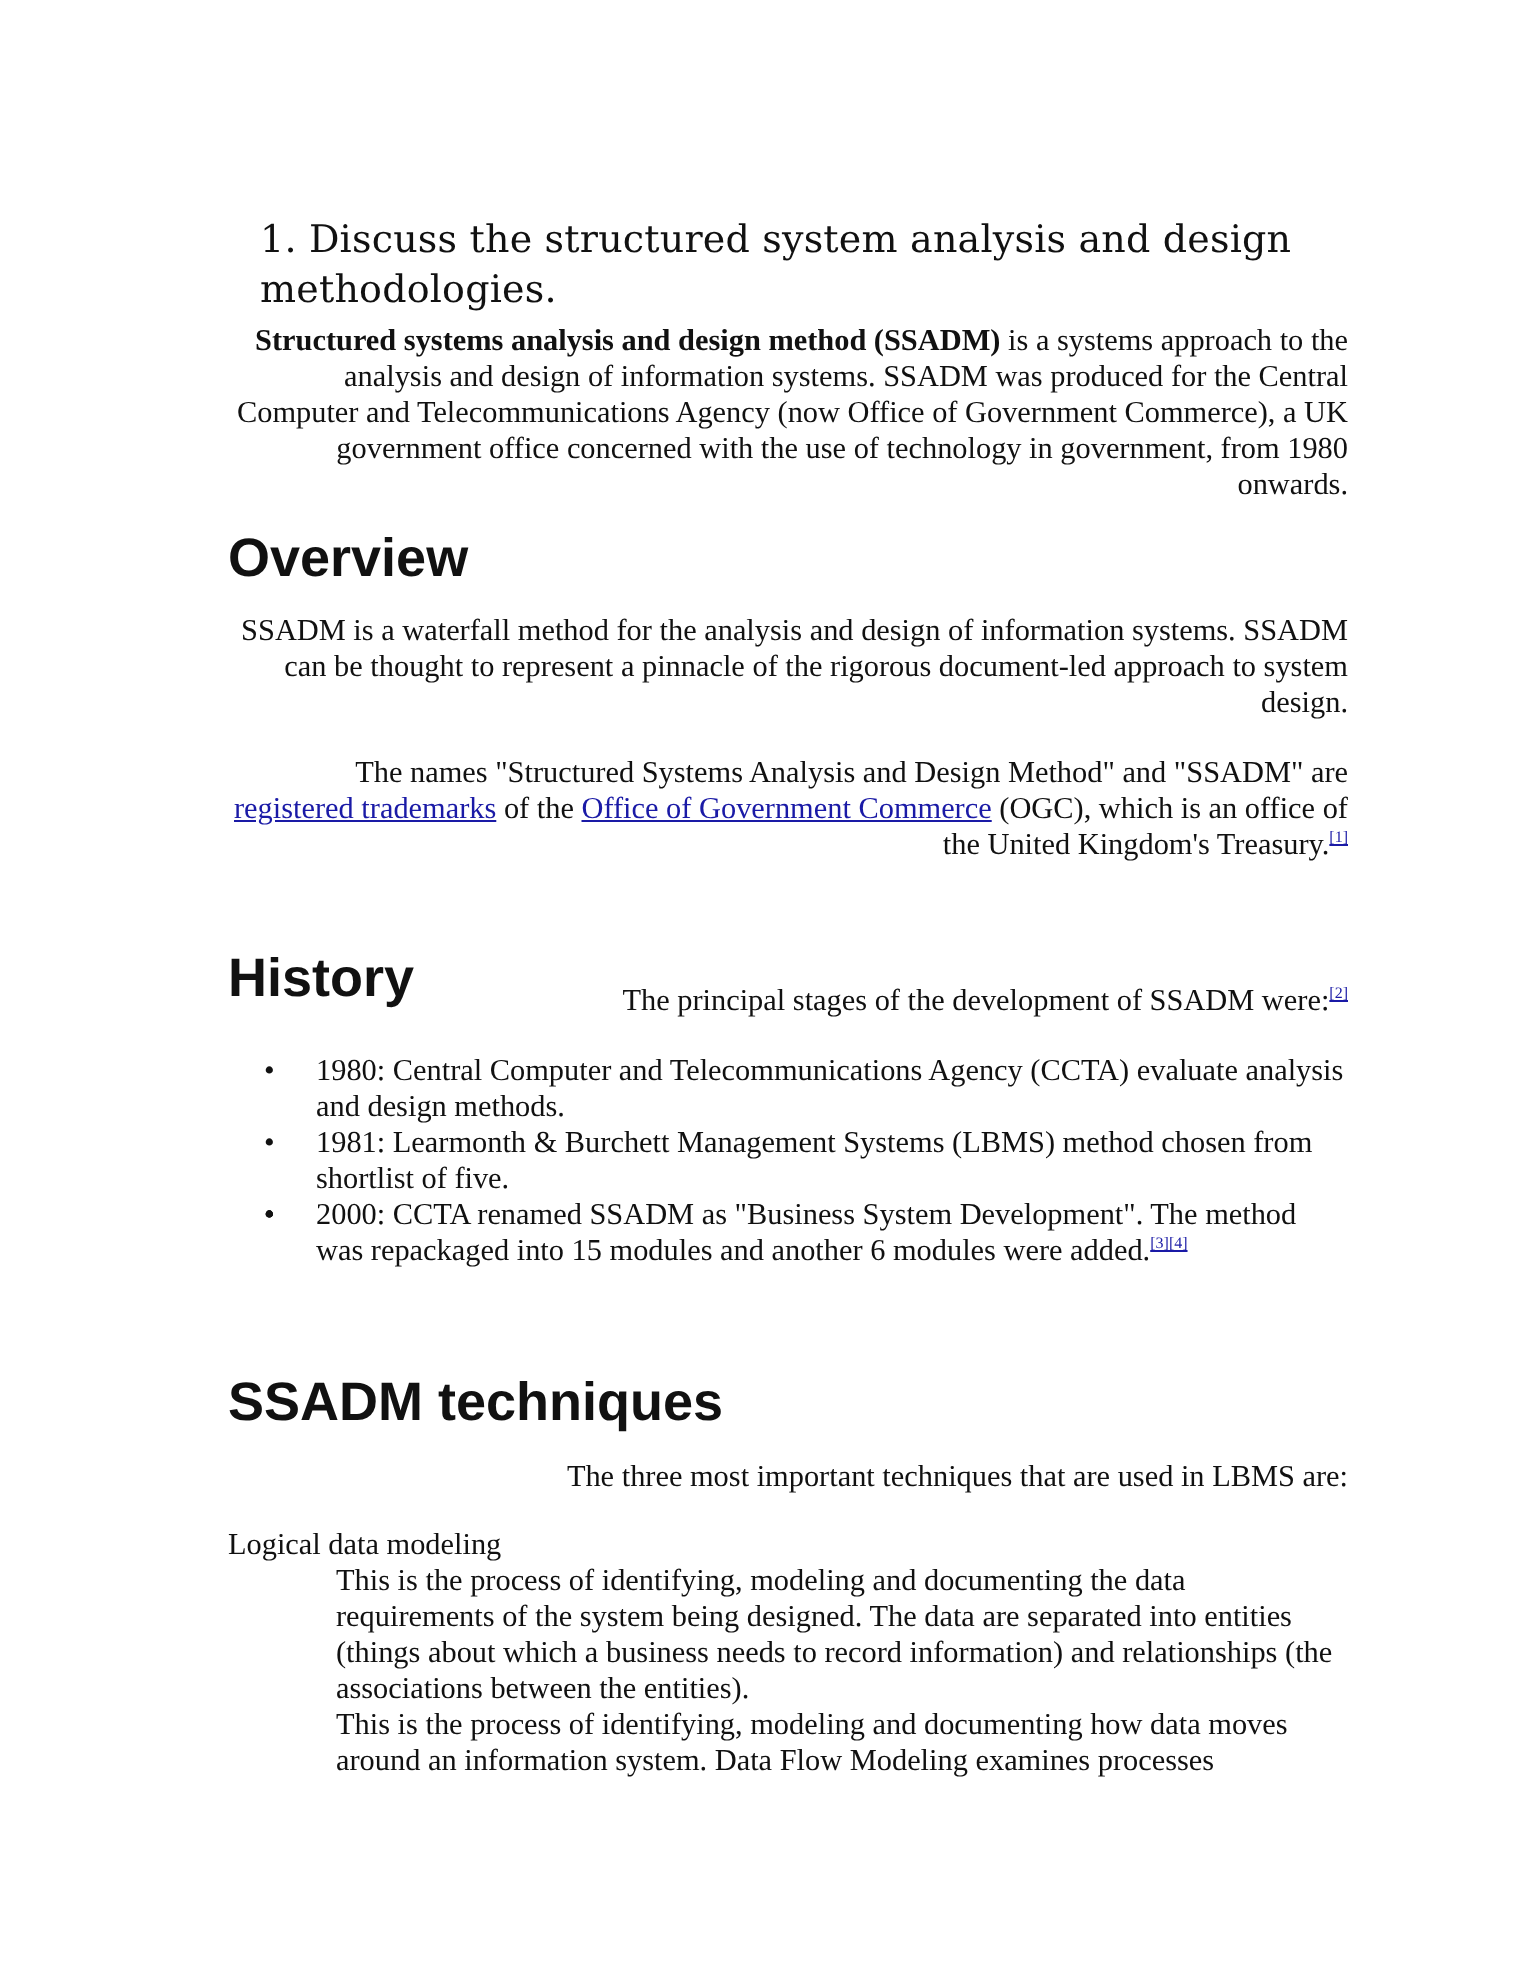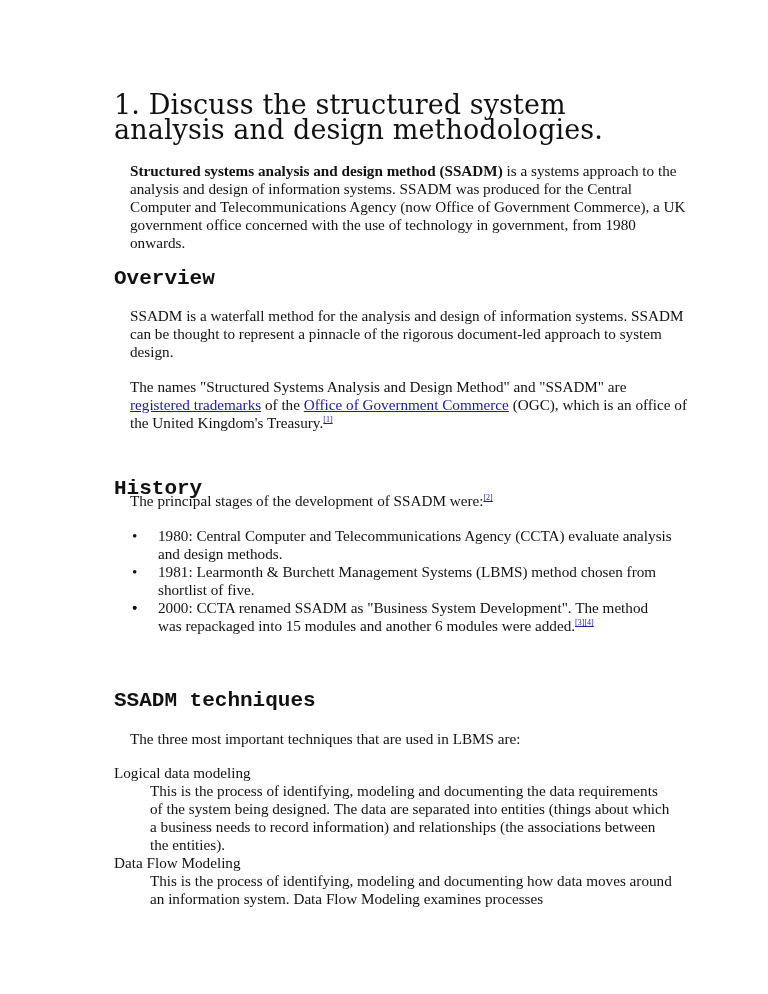--- a/index.html
+++ b/index.html
@@ -1,29 +1,29 @@
 <!DOCTYPE html>
 <html><head>
 <meta charset="utf-8">
 <style>
   html, body { margin:0; padding:0; background:#ffffff; }
   body { width:768px; height:994px; position:relative; overflow:hidden; color:#111; }
   .page { position:absolute; left:114px; top:0; width:550px; font-family:"Liberation Serif", serif; font-size:15.2px; line-height:18px; }
-  .title { position:absolute; top:92px; left:0; width:560px; font-family:"DejaVu Serif", serif; font-size:27px; line-height:25px; font-weight:normal; margin:0; color:#111; letter-spacing:0.1px; }
-  .p { position:absolute; left:16px; width:560px; margin:0; }
-  .h2 { position:absolute; left:0; margin:0; font-family:Liberation Mono, monospace; font-weight:bold; font-size:21px; line-height:26px; color:#111; }
+  .title { position:absolute; top:92px; left:0; width:560px; font-family:"DejaVu Serif", serif; font-size:19px; line-height:25px; font-weight:normal; margin:16px; color:#111; letter-spacing:0.1px; }
+  .p { position:absolute; left:0; width:560px; margin:0;text-align:right; }
+  .h2 { position:absolute; left:0; margin:0; font-family:Liberation Sans, sans-serif; font-weight:bold; font-size:27px; line-height:26px; color:#111; }
   a { color:#1a1aa6; text-decoration:underline; }
   sup { font-size:8px; line-height:0; vertical-align:super; }
   sup a { color:#1a1aa6; }
   ul.hist { position:absolute; left:0; top:527px; width:560px; margin:0; padding:0; list-style:none; }
   ul.hist li { position:relative; padding-left:44px; margin:0; }
   ul.hist li .bullet { position:absolute; left:18px; top:0; }
   dl.tech { position:absolute; left:0; top:764px; width:560px; margin:0; }
   dl.tech dt { margin:0; }
-  dl.tech dd { margin:0 0 0 36px; }
+  dl.tech dd { margin:0 0 0 54px; }
 </style>
 </head>
 <body>
 
 <div class="page">
 
   <h1 class="title">1. Discuss the structured system analysis and design methodologies.</h1>
 
   <p class="p" style="top:162px;"><b>Structured systems analysis and design method (SSADM)</b><span> is a systems approach to the analysis and design of information systems. SSADM was produced for the Central Computer and Telecommunications Agency (now Office of Government Commerce), a UK government office concerned with the use of technology in government, from 1980 onwards.</span></p>
 
@@ -45,17 +45,16 @@
     <li><span class="bullet">•</span><span>2000: CCTA renamed SSADM as "Business System Development". The method was repackaged into 15 modules and another 6 modules were added.</span><sup><a href="#">[3][4]</a></sup></li>
   </ul>
 
   <h2 class="h2" style="top:688px;">SSADM techniques</h2>
 
   <p class="p" style="top:730px;">The three most important techniques that are used in LBMS are:</p>
 
   <dl class="tech">
     <dt>Logical data modeling</dt>
     <dd>This is the process of identifying, modeling and documenting the data requirements of the system being designed. The data are separated into entities (things about which a business needs to record information) and relationships (the associations between the entities).</dd>
-    <dt>Data Flow Modeling</dt>
     <dd>This is the process of identifying, modeling and documenting how data moves around an information system. Data Flow Modeling examines processes</dd>
   </dl>
 
 </div>
 
 </body></html>

